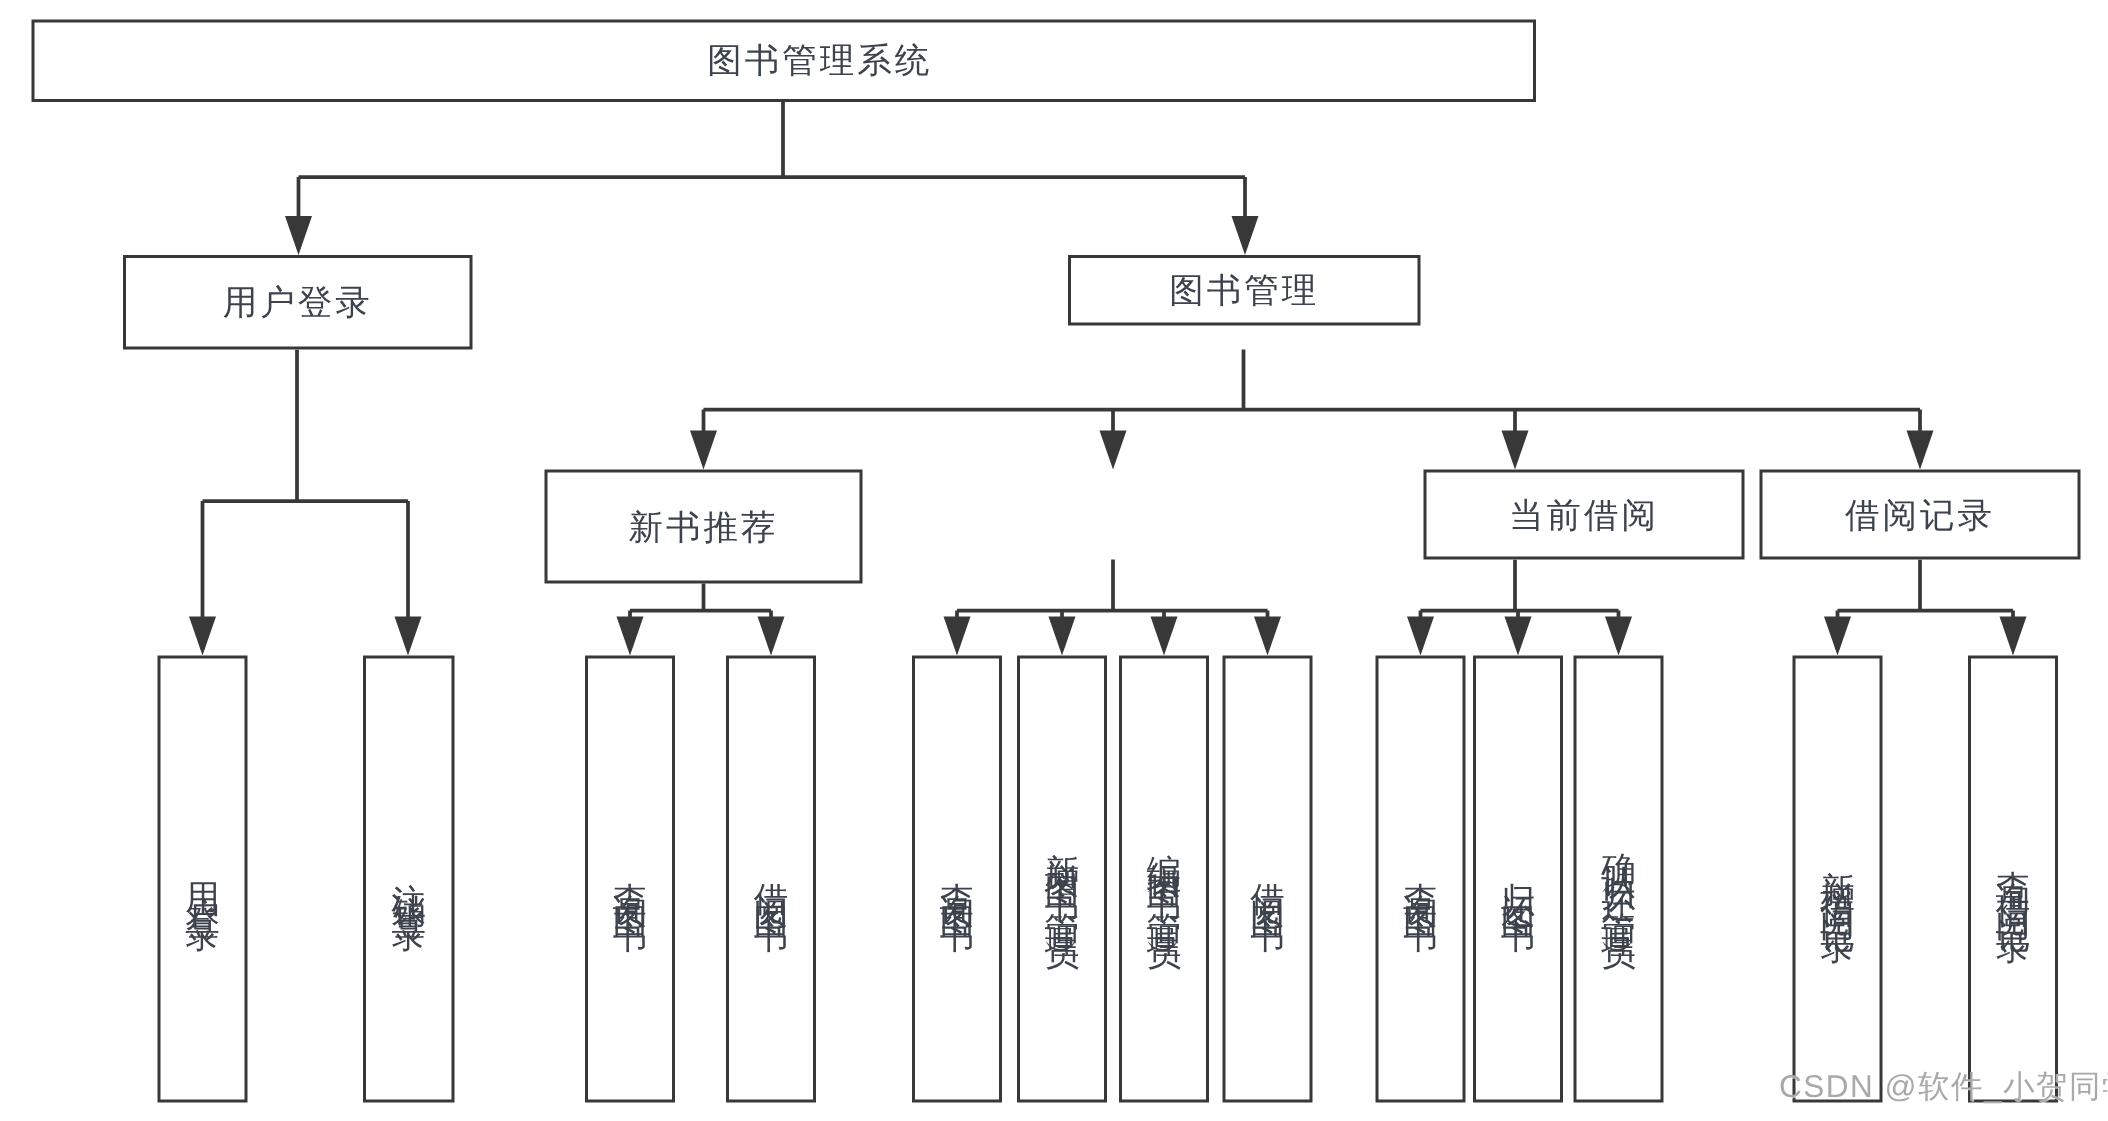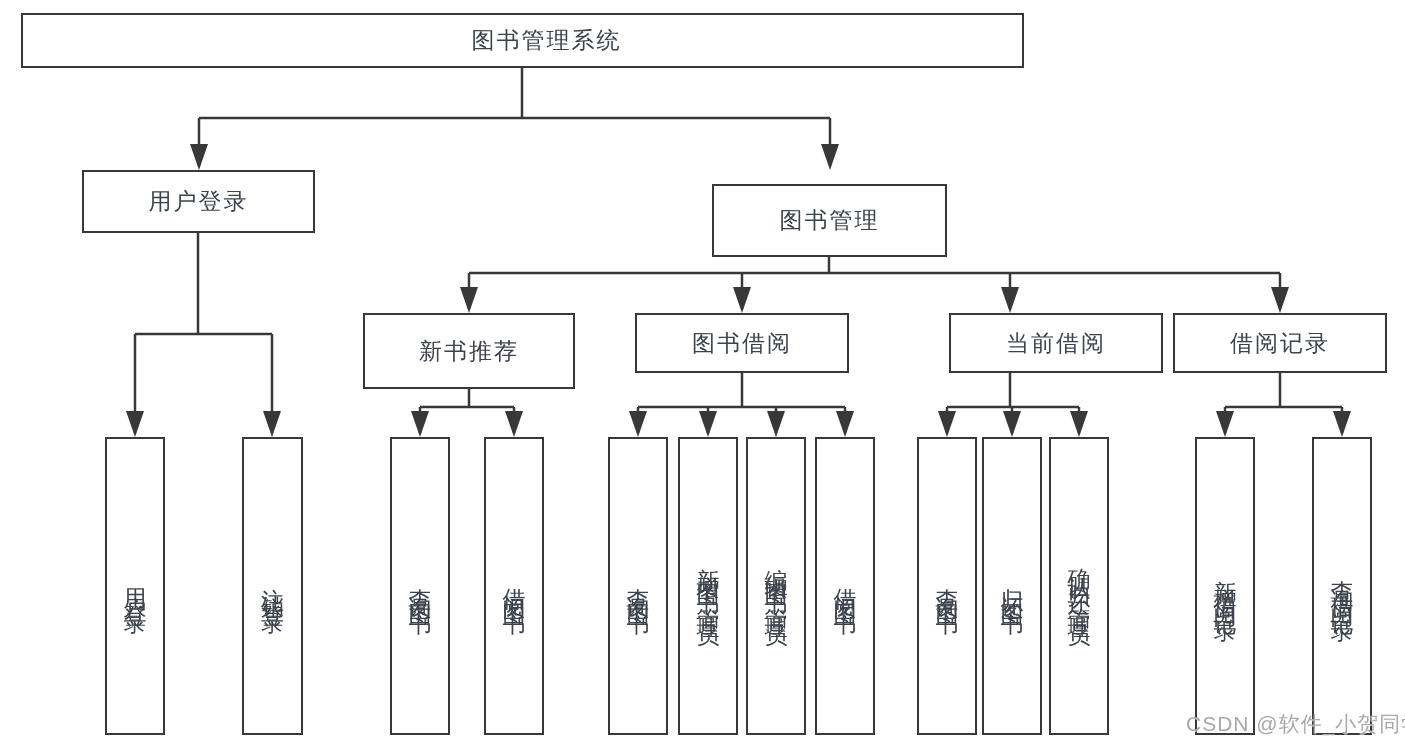--- a/index.html
+++ b/index.html
@@ -95,29 +95,26 @@
     </g>
   </svg>
 
   <div class="box root-box" style="left:21px;top:13px;width:1003px;height:55px">
     <span class="lbl">图书管理系统</span>
   </div>
 
   <div class="box" style="left:82px;top:170px;width:233px;height:63px">
     <span class="lbl">用户登录</span>
   </div>
-  <div class="box" style="left:712px;top:184px;width:235px;height:73px">
+  <div class="box" style="left:712px;top:170px;width:235px;height:47px">
     <span class="lbl">图书管理</span>
   </div>
 
   <div class="box" style="left:363px;top:313px;width:212px;height:76px">
     <span class="lbl">新书推荐</span>
-  </div>
-  <div class="box" style="left:635px;top:313px;width:214px;height:60px">
-    <span class="lbl">图书借阅</span>
   </div>
   <div class="box" style="left:949px;top:313px;width:214px;height:60px">
     <span class="lbl">当前借阅</span>
   </div>
   <div class="box" style="left:1173px;top:313px;width:214px;height:60px">
     <span class="lbl">借阅记录</span>
   </div>
 
   <div class="box v" style="left:105px;top:437px;width:60px;height:298px">
     <span class="lbl">用户登录</span>

